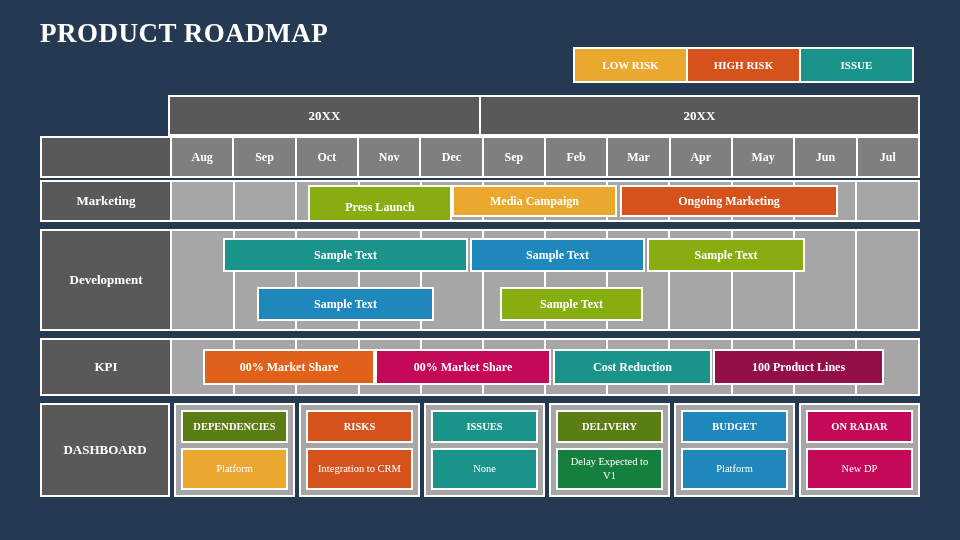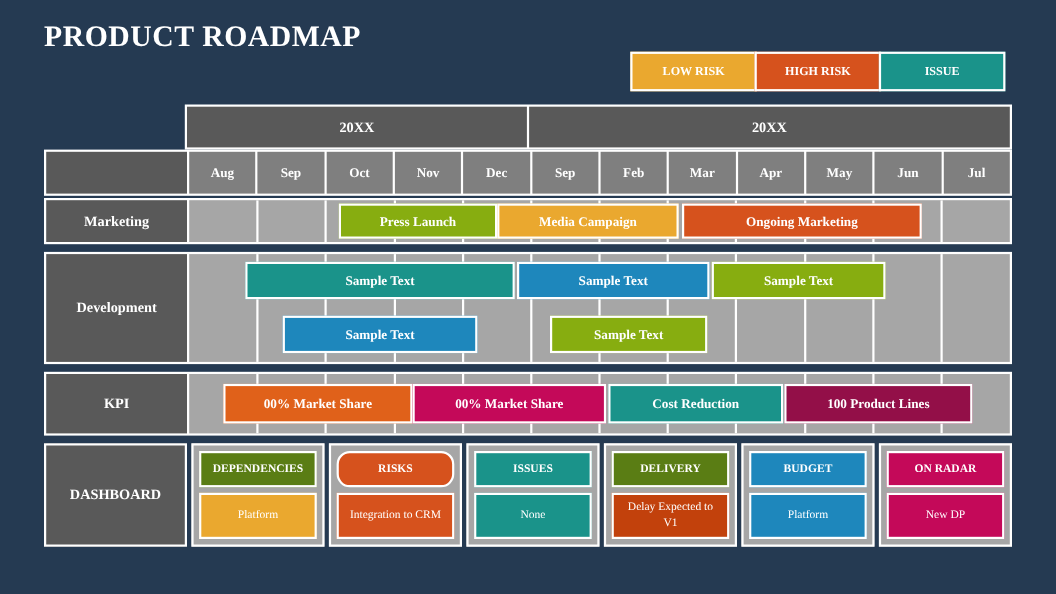--- a/index.html
+++ b/index.html
@@ -69,21 +69,21 @@
         <div class="gridline" style="left: calc(16.6667% - 1px);"></div>
         <div class="gridline" style="left: calc(25% - 1px);"></div>
         <div class="gridline" style="left: calc(33.3333% - 1px);"></div>
         <div class="gridline" style="left: calc(41.6667% - 1px);"></div>
         <div class="gridline" style="left: calc(50% - 1px);"></div>
         <div class="gridline" style="left: calc(58.3333% - 1px);"></div>
         <div class="gridline" style="left: calc(66.6667% - 1px);"></div>
         <div class="gridline" style="left: calc(75% - 1px);"></div>
         <div class="gridline" style="left: calc(83.3333% - 1px);"></div>
         <div class="gridline" style="left: calc(91.6667% - 1px);"></div>
-        <div class="bar" style="left: 136px; width: 144px; top: 3px; height: 32px; background: rgb(135, 173, 16);">Press Launch</div>
+        <div class="bar" style="left: 136px; width: 144px; top: 3px; height: 44px; background: rgb(135, 173, 16);">Press Launch</div>
         <div class="bar" style="left: 280px; width: 165px; top: 3px; height: 32px; background: rgb(234, 168, 47);">Media Campaign</div>
         <div class="bar" style="left: 448px; width: 218px; top: 3px; height: 32px; background: rgb(214, 82, 29);">Ongoing Marketing</div>
       </div>
   </div>
 
   <div class="band band-development">
     <div class="band-label">Development</div>
     <div class="band-timeline">
         <div class="gridline" style="left: calc(8.33333% - 1px);"></div>
         <div class="gridline" style="left: calc(16.6667% - 1px);"></div>
@@ -125,30 +125,30 @@
       </div>
   </div>
 
   <div class="dashboard">
     <div class="dash-label">DASHBOARD</div>
   <div class="dash-card">
         <div class="dash-header" style="background: rgb(90, 125, 20);">DEPENDENCIES</div>
         <div class="dash-body" style="background: rgb(234, 168, 47);">Platform</div>
       </div>
       <div class="dash-card">
-        <div class="dash-header" style="background: rgb(214, 82, 29); border-radius: 12px;">RISKS</div>
+        <div class="dash-header" style="background: rgb(214, 82, 29);">RISKS</div>
         <div class="dash-body" style="background: rgb(214, 82, 29);">Integration to CRM</div>
       </div>
       <div class="dash-card">
         <div class="dash-header" style="background: rgb(26, 147, 138);">ISSUES</div>
         <div class="dash-body" style="background: rgb(26, 147, 138); text-align: right;">None</div>
       </div>
       <div class="dash-card">
         <div class="dash-header" style="background: rgb(90, 125, 20);">DELIVERY</div>
-        <div class="dash-body" style="background: #c2410c; text-align: center;">Delay Expected to V1</div>
+        <div class="dash-body" style="background: #15803d; text-align: center;">Delay Expected to V1</div>
       </div>
       <div class="dash-card">
         <div class="dash-header" style="background: rgb(30, 135, 188);">BUDGET</div>
         <div class="dash-body" style="background: rgb(30, 135, 188);">Platform</div>
       </div>
       <div class="dash-card">
         <div class="dash-header" style="background: rgb(196, 9, 89);">ON RADAR</div>
         <div class="dash-body" style="background: rgb(196, 9, 89);">New DP</div>
       </div>
     </div>

